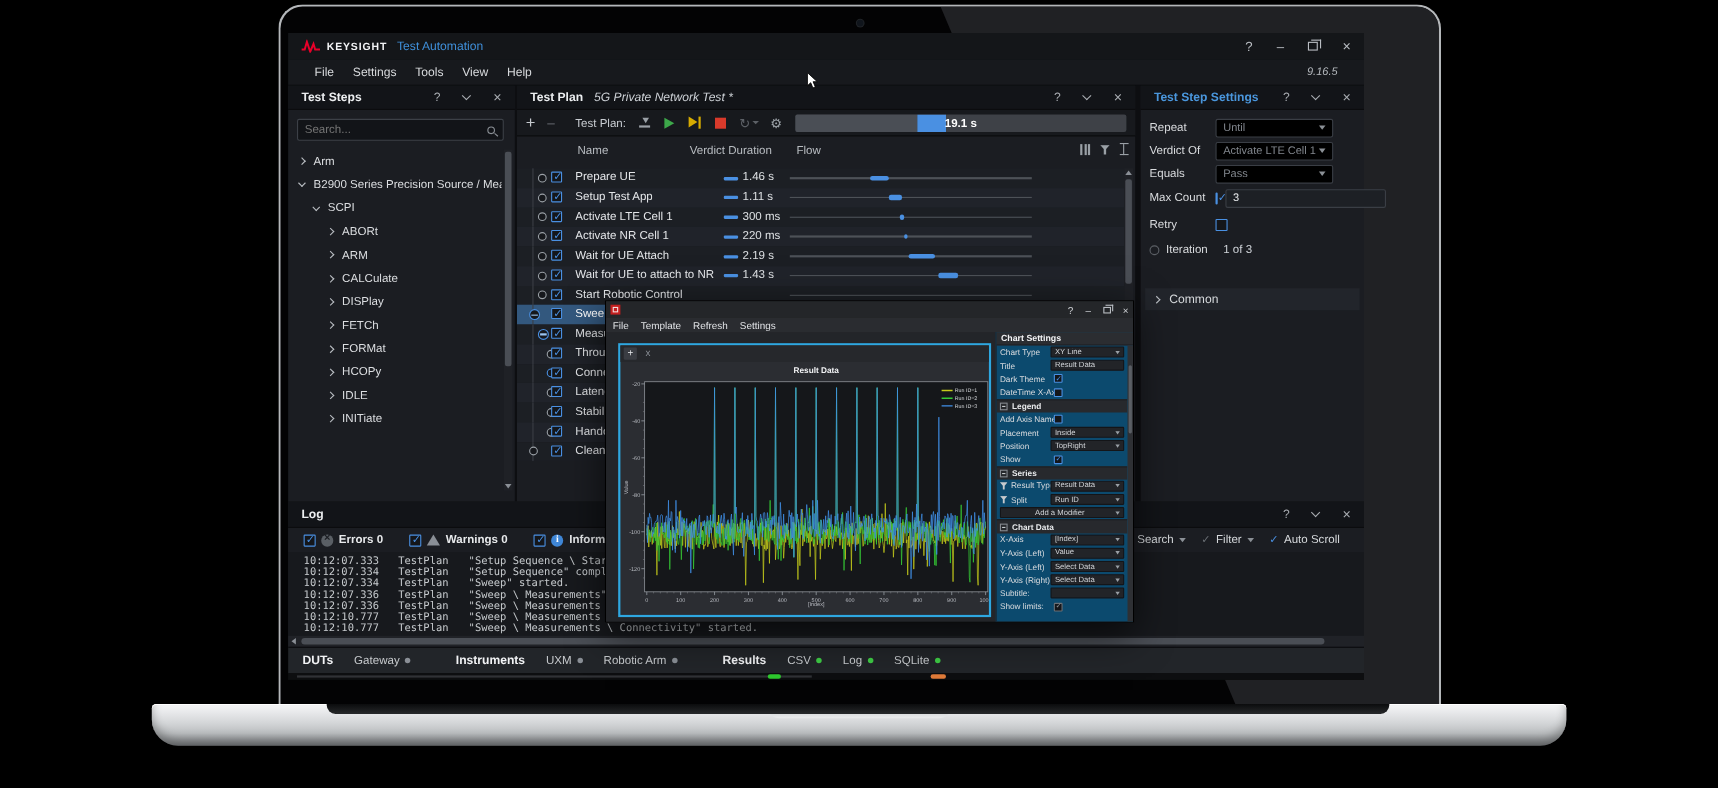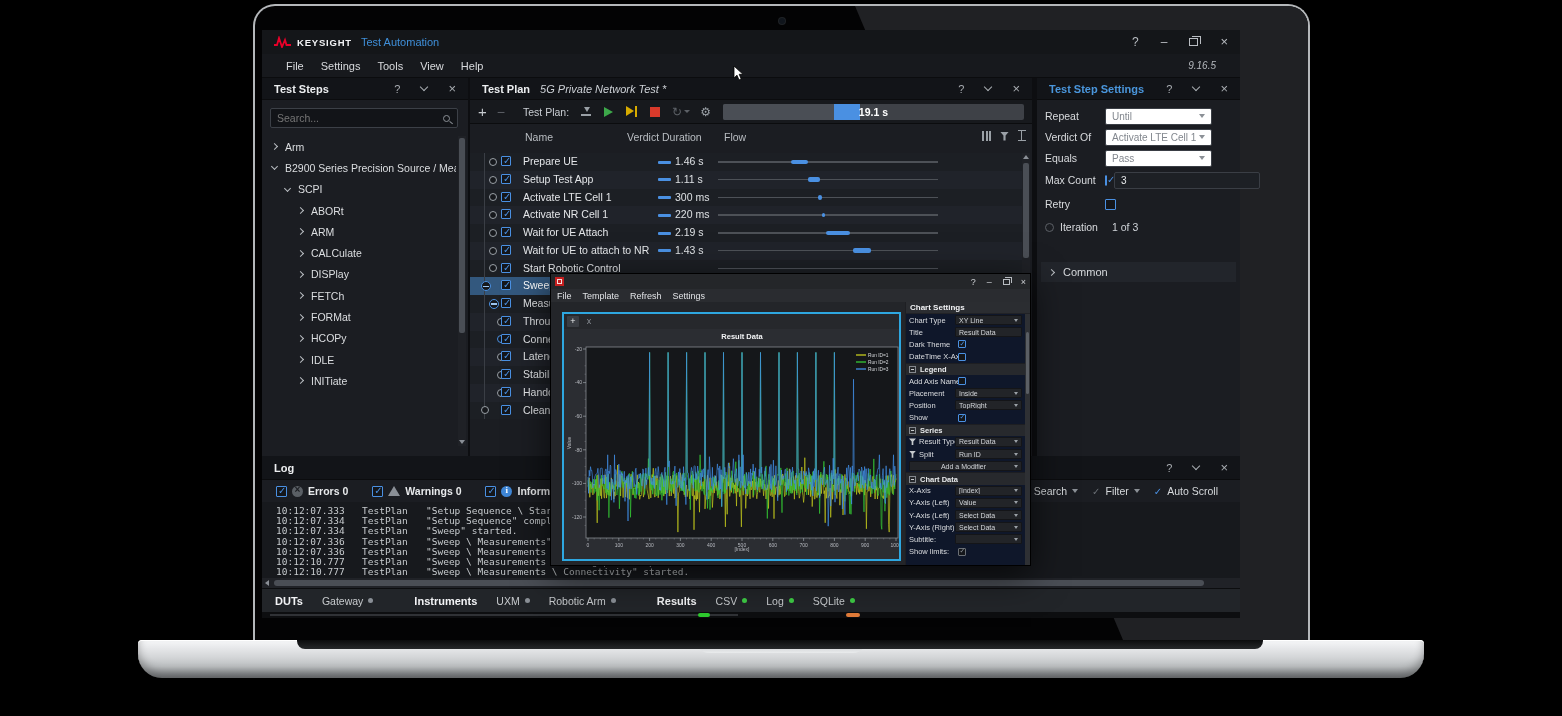--- a/index.html
+++ b/index.html
@@ -121,21 +121,21 @@
   .dbar{position:absolute;left:188px;top:7.5px;width:13px;height:3px;background:#4a90e2;border-radius:1px;}
   .pdur{position:absolute;left:205px;top:0;line-height:17.75px;font-size:10.5px;color:#dde0e3;white-space:nowrap;}
   .ftrack{position:absolute;left:248px;width:220px;top:50%;height:1.5px;margin-top:-.75px;background:#4d5157;}
   .fbar{position:absolute;top:-1.5px;height:4.5px;background:#4a90e2;border-radius:2px;}
   .sb-plan{right:2px;top:75px;height:284px;}
 
   
   .p-tss{left:775px;top:48px;width:203px;height:378px;}
   .fieldrow{position:absolute;left:8px;right:28px;height:18px;display:flex;align-items:center;}
   .flabel{width:60px;font-size:10.5px;color:#d9dbde;flex:0 0 auto;}
-  .fselect{flex:1;height:17px;background:#ffffff;border:1px solid #3a3e45;border-radius:2px;color:#82878e;
+  .fselect{flex:1;height:17px;background:#000000;border:1px solid #3a3e45;border-radius:2px;color:#82878e;
            font-size:10px;display:flex;align-items:center;padding:0 6px;}
   .fselect .caret{margin-left:auto;}
   .caret{width:0;height:0;border-left:3.5px solid transparent;border-right:3.5px solid transparent;border-top:4px solid #8b9096;}
   .finput{flex:1;height:17px;background:#1d2025;border:1px solid #3a3e45;border-radius:2px;color:#e8eaec;
           font-size:10px;padding:0 6px;font-family:"Liberation Sans",sans-serif;outline:none;}
   .radio{width:9px;height:9px;border:1px solid #5c6066;border-radius:50%;margin-right:6px;}
   .fvalue{font-size:10.5px;color:#cfd3d8;}
   .commonbar{position:absolute;left:4px;right:4px;top:184px;height:20px;background:#22252b;display:flex;align-items:center;padding:0 8px;color:#d6d9dc;}
   .commonbar .chev{margin-right:9px;}
 
@@ -189,21 +189,21 @@
   .cw-menu{position:absolute;left:0;top:15px;right:0;height:13px;background:#2a2c30;display:flex;align-items:center;gap:11px;padding:0 6px;}
   .cw-menu .mitem{font-size:9px;color:#e0e2e5;}
   .cw-body{position:absolute;left:0;top:28px;right:125px;bottom:0;background:#232529;}
   .chartbox{position:absolute;left:11px;top:10px;width:339px;height:249px;border:2px solid #2ea7e0;background:#2b2d32;}
   .tabstrip{position:absolute;left:0;top:0;right:0;height:15px;background:#26282c;display:flex;align-items:center;gap:4px;padding:0 3px;}
   .tabbtn{width:12px;height:11px;background:#3a3d43;color:#e8eaec;font-size:9px;line-height:11px;text-align:center;border-radius:1px;}
   .tabbtn.dim{background:transparent;color:#8a8f96;}
   #plot{position:absolute;left:0;top:15px;}
 
   
-  .cs-panel{position:absolute;right:0;top:28px;width:125px;bottom:0;background:#0f172a;border-left:1px solid #1e1f23;}
+  .cs-panel{position:absolute;right:0;top:28px;width:125px;bottom:0;background:#0c4a6e;border-left:1px solid #1e1f23;}
   .cs-head{height:12px;background:#2b2d31;font-weight:bold;font-size:8px;color:#f2f3f5;display:flex;align-items:center;padding:0 4px;border-bottom:1px solid #212226;}
   .cs-rows{position:absolute;left:0;top:12px;right:5px;bottom:0;overflow:hidden;}
   .cs-row{display:flex;align-items:center;height:12.2px;padding:0 3px;}
   .cs-label{flex:1;font-size:7.5px;color:#dadcdf;white-space:nowrap;overflow:hidden;}
   .cs-ctl{width:67px;height:10px;background:#222428;border:1px solid #141518;border-radius:1px;display:flex;align-items:center;
           padding:0 3px;font-size:7px;color:#d2d5d9;flex:0 0 auto;}
   .cs-ctl span{white-space:nowrap;overflow:hidden;flex:1;}
   .cs-ctl .caret{border-left:2.5px solid transparent;border-right:2.5px solid transparent;border-top:3px solid #9aa0a6;flex:0 0 auto;}
   .cs-ctl.wide{width:113px;}
   .cs-ctl.wide span{text-align:center;}

